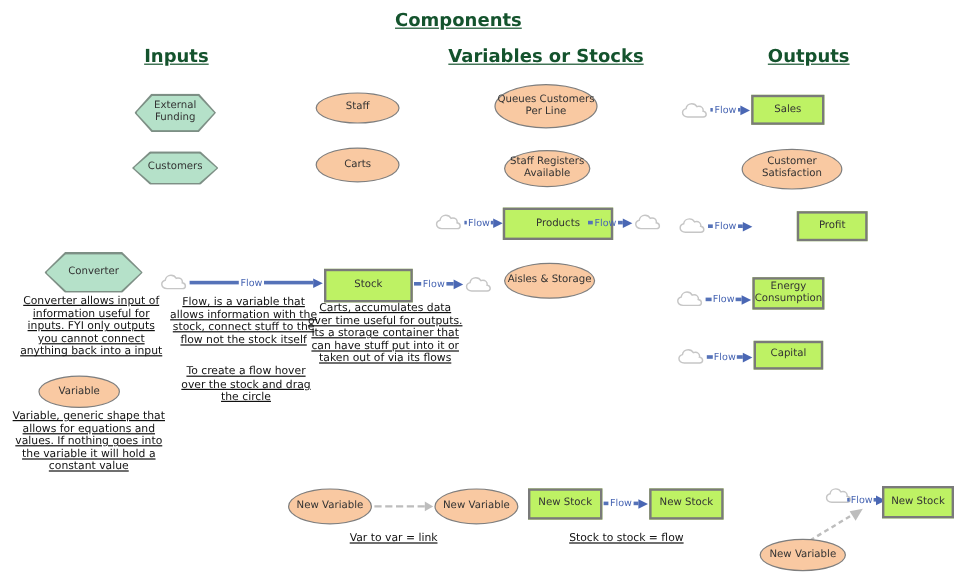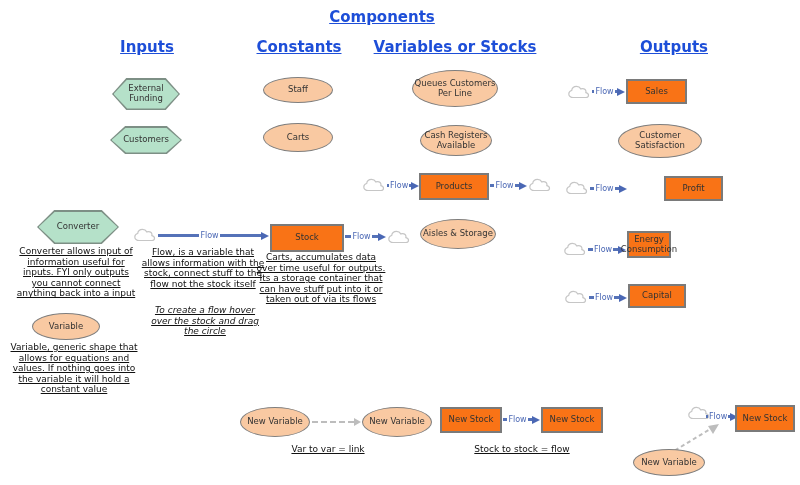--- a/index.html
+++ b/index.html
@@ -1,34 +1,34 @@
 <!DOCTYPE html>
 <html><head>
 <meta charset="utf-8">
 <style>
   html,body{margin:0;padding:0;background:#fff;}
   .canvas{position:relative;width:800px;height:485px;background:#ffffff;
           font-family:"DejaVu Sans",sans-serif;overflow:hidden;color:#111;}
   .h{position:absolute;font-weight:bold;font-size:15px;text-align:center;
-     text-decoration:underline;white-space:nowrap;color:#1d4ed8;}
+     text-decoration:underline;white-space:nowrap;color:#14532d;}
   .note{position:absolute;font-size:9px;line-height:10.6px;text-align:center;
         text-decoration:underline;color:#111;}
   
   .hex{position:absolute;background:#7d8f85;
        clip-path:polygon(21% 0,79% 0,100% 50%,79% 100%,21% 100%,0 50%);}
   .hex-in{position:absolute;inset:1.5px;background:#b5e1c9;
        clip-path:polygon(21% 0,79% 0,100% 50%,79% 100%,21% 100%,0 50%);
        display:flex;align-items:center;justify-content:center;text-align:center;
        font-size:8.5px;line-height:1.15;color:#333;}
   
   .ell{position:absolute;border:1.5px solid #7e7e7e;border-radius:50%;
        background:#f9c9a2;display:flex;align-items:center;justify-content:center;
        text-align:center;font-size:8.5px;line-height:1.15;color:#333;box-sizing:border-box;}
   
-  .rect{position:absolute;border:2px solid #7a7a7a;background:#f97316;
+  .rect{position:absolute;border:2px solid #7a7a7a;background:#bef264;
         display:flex;align-items:center;justify-content:center;text-align:center;
         font-size:8.5px;line-height:1.1;color:#333;box-sizing:border-box;}
   
   .flow{position:absolute;display:flex;align-items:center;height:11px;}
   .seg{flex:1;height:2.4px;background:#5572b8;min-width:2px;}
   .flbl{font-size:8px;color:#4a67b4;padding:0 1px;line-height:1;white-space:nowrap;}
   .arr{width:0;height:0;border-left:8px solid #4a67b4;
        border-top:4.5px solid transparent;border-bottom:4.5px solid transparent;}
   
   .dash{position:absolute;display:flex;align-items:center;height:8px;}
@@ -39,21 +39,20 @@
   .cloud svg{display:block;}
   .conn{position:absolute;}
 </style>
 </head>
 <body>
 
 <div class="canvas">
 
   <div class="h" style="left:302px;top:8px;width:160px;">Components</div>
   <div class="h" style="left:97px;top:38px;width:100px;">Inputs</div>
-  <div class="h" style="left:249px;top:38px;width:100px;">Constants</div>
   <div class="h" style="left:370px;top:38px;width:170px;">Variables or Stocks</div>
   <div class="h" style="left:608px;top:38px;width:100px;text-align:right;">Outputs</div>
 
   <div class="hex" style="left:112px;top:78px;width:68px;height:32px;">
     <div class="hex-in">
         <span>External Funding</span>
       </div>
   </div>
   <div class="hex" style="left:110px;top:126px;width:72px;height:28px;">
     <div class="hex-in">
@@ -75,35 +74,35 @@
     <span>Staff</span>
   </div>
   <div class="ell" style="left:263px;top:123px;width:70px;height:29px;">
     <span>Carts</span>
   </div>
 
   <div class="ell" style="left:412px;top:70px;width:86px;height:37px;">
     <span>Queues Customers Per Line</span>
   </div>
   <div class="ell" style="left:420px;top:125px;width:72px;height:31px;">
-    <span>Cash Registers Available</span>
+    <span>Staff Registers Available</span>
   </div>
 
   <span class="cloud" style="left:362px;top:176px;">
     <svg width="24" height="17" viewBox="0 0 24 17">
         <path d="M6.2,14.5 C3.6,14.5 1.8,12.9 1.8,10.9 C1.8,9.2 3,7.9 4.7,7.5 C5,5.2 7,3.4 9.5,3.4 C11.4,3.4 13,4.4 13.8,5.9 C14.3,5.7 14.8,5.6 15.4,5.6 C17.4,5.6 19,7.1 19,9 C19,9.2 19,9.4 18.9,9.6 C20.4,9.9 21.5,11 21.5,12.3 C21.5,13.5 20.4,14.5 19,14.5 Z" fill="#ffffff" stroke="#c6c6c6" stroke-width="1.2"></path>
       </svg>
   </span>
   <div class="flow" style="left:387px;top:180px;width:31px;">
     <i class="seg"></i>
       <span class="flbl">Flow</span>
       <i class="seg"></i>
       <i class="arr"></i>
   </div>
-  <div class="rect" style="left:419px;top:173px;width:70px;height:27px;align-items:center;">
+  <div class="rect" style="left:419px;top:173px;width:92px;height:27px;align-items:center;">
     <span>Products</span>
   </div>
   <div class="flow" style="left:490px;top:180px;width:37px;">
     <i class="seg"></i>
       <span class="flbl">Flow</span>
       <i class="seg"></i>
       <i class="arr"></i>
   </div>
   <span class="cloud" style="left:528px;top:176px;">
     <svg width="24" height="17" viewBox="0 0 24 17">
@@ -134,21 +133,21 @@
       <span class="flbl">Flow</span>
       <i class="seg"></i>
       <i class="arr"></i>
   </div>
   <span class="cloud" style="left:387px;top:228px;">
     <svg width="24" height="17" viewBox="0 0 24 17">
         <path d="M6.2,14.5 C3.6,14.5 1.8,12.9 1.8,10.9 C1.8,9.2 3,7.9 4.7,7.5 C5,5.2 7,3.4 9.5,3.4 C11.4,3.4 13,4.4 13.8,5.9 C14.3,5.7 14.8,5.6 15.4,5.6 C17.4,5.6 19,7.1 19,9 C19,9.2 19,9.4 18.9,9.6 C20.4,9.9 21.5,11 21.5,12.3 C21.5,13.5 20.4,14.5 19,14.5 Z" fill="#ffffff" stroke="#c6c6c6" stroke-width="1.2"></path>
       </svg>
   </span>
   <div class="note" style="left:140px;top:247px;width:126px;">Flow, is a variable that allows information with the stock, connect stuff to the flow not the stock itself</div>
-  <div class="note" style="left:146px;top:305px;width:118px;font-style:italic;">To create a flow hover over the stock and drag the circle</div>
+  <div class="note" style="left:146px;top:305px;width:118px;">To create a flow hover over the stock and drag the circle</div>
   <div class="note" style="left:256px;top:252px;width:130px;">Carts, accumulates data over time useful for outputs. Its a storage container that can have stuff put into it or taken out of via its flows</div>
 
   <span class="cloud" style="left:567px;top:83px;">
     <svg width="24" height="17" viewBox="0 0 24 17">
         <path d="M6.2,14.5 C3.6,14.5 1.8,12.9 1.8,10.9 C1.8,9.2 3,7.9 4.7,7.5 C5,5.2 7,3.4 9.5,3.4 C11.4,3.4 13,4.4 13.8,5.9 C14.3,5.7 14.8,5.6 15.4,5.6 C17.4,5.6 19,7.1 19,9 C19,9.2 19,9.4 18.9,9.6 C20.4,9.9 21.5,11 21.5,12.3 C21.5,13.5 20.4,14.5 19,14.5 Z" fill="#ffffff" stroke="#c6c6c6" stroke-width="1.2"></path>
       </svg>
   </span>
   <div class="flow" style="left:592px;top:86px;width:33px;">
     <i class="seg"></i>
       <span class="flbl">Flow</span>
@@ -182,21 +181,21 @@
     <svg width="24" height="17" viewBox="0 0 24 17">
         <path d="M6.2,14.5 C3.6,14.5 1.8,12.9 1.8,10.9 C1.8,9.2 3,7.9 4.7,7.5 C5,5.2 7,3.4 9.5,3.4 C11.4,3.4 13,4.4 13.8,5.9 C14.3,5.7 14.8,5.6 15.4,5.6 C17.4,5.6 19,7.1 19,9 C19,9.2 19,9.4 18.9,9.6 C20.4,9.9 21.5,11 21.5,12.3 C21.5,13.5 20.4,14.5 19,14.5 Z" fill="#ffffff" stroke="#c6c6c6" stroke-width="1.2"></path>
       </svg>
   </span>
   <div class="flow" style="left:588px;top:244px;width:38px;">
     <i class="seg"></i>
       <span class="flbl">Flow</span>
       <i class="seg"></i>
       <i class="arr"></i>
   </div>
-  <div class="rect" style="left:627px;top:231px;width:44px;height:27px;">
+  <div class="rect" style="left:627px;top:231px;width:60px;height:27px;">
     <span>Energy Consumption</span>
   </div>
 
   <span class="cloud" style="left:564px;top:288px;">
     <svg width="24" height="17" viewBox="0 0 24 17">
         <path d="M6.2,14.5 C3.6,14.5 1.8,12.9 1.8,10.9 C1.8,9.2 3,7.9 4.7,7.5 C5,5.2 7,3.4 9.5,3.4 C11.4,3.4 13,4.4 13.8,5.9 C14.3,5.7 14.8,5.6 15.4,5.6 C17.4,5.6 19,7.1 19,9 C19,9.2 19,9.4 18.9,9.6 C20.4,9.9 21.5,11 21.5,12.3 C21.5,13.5 20.4,14.5 19,14.5 Z" fill="#ffffff" stroke="#c6c6c6" stroke-width="1.2"></path>
       </svg>
   </span>
   <div class="flow" style="left:589px;top:292px;width:38px;">
     <i class="seg"></i>

